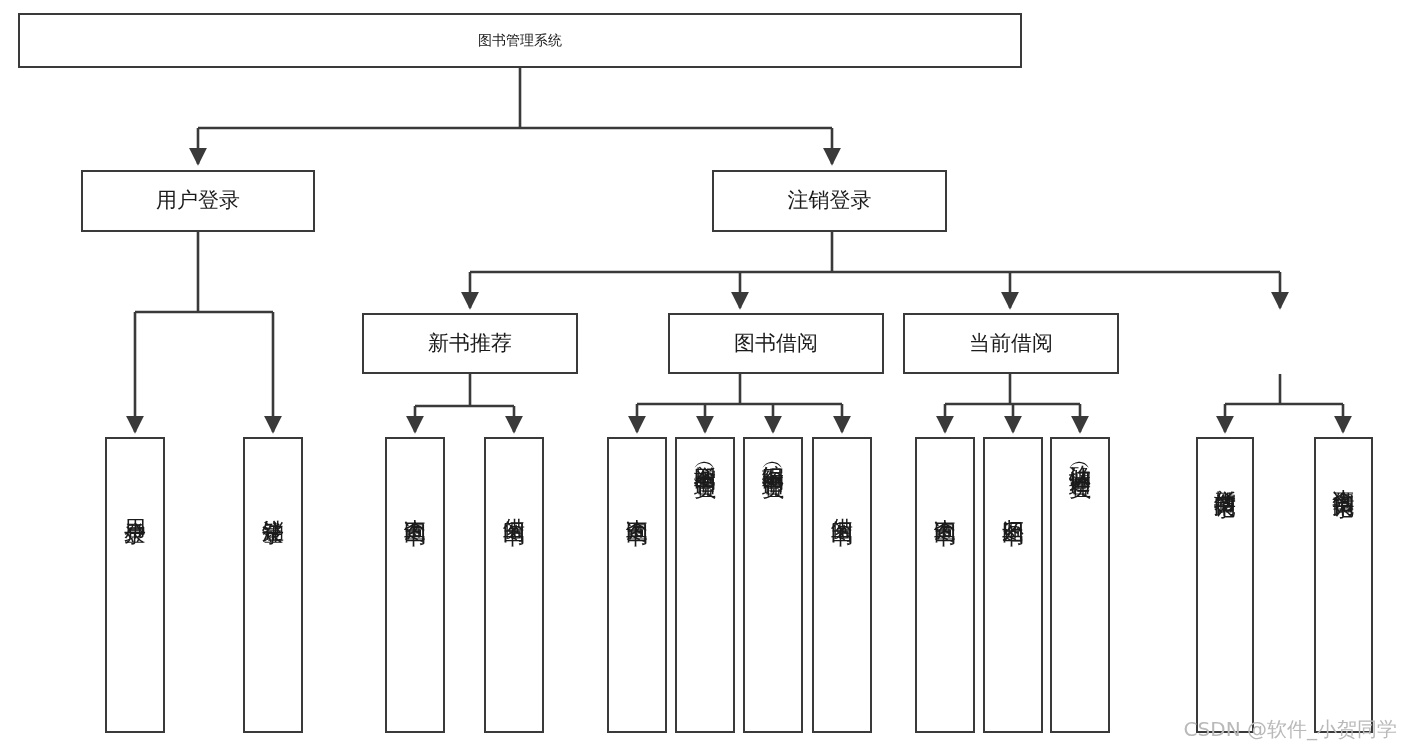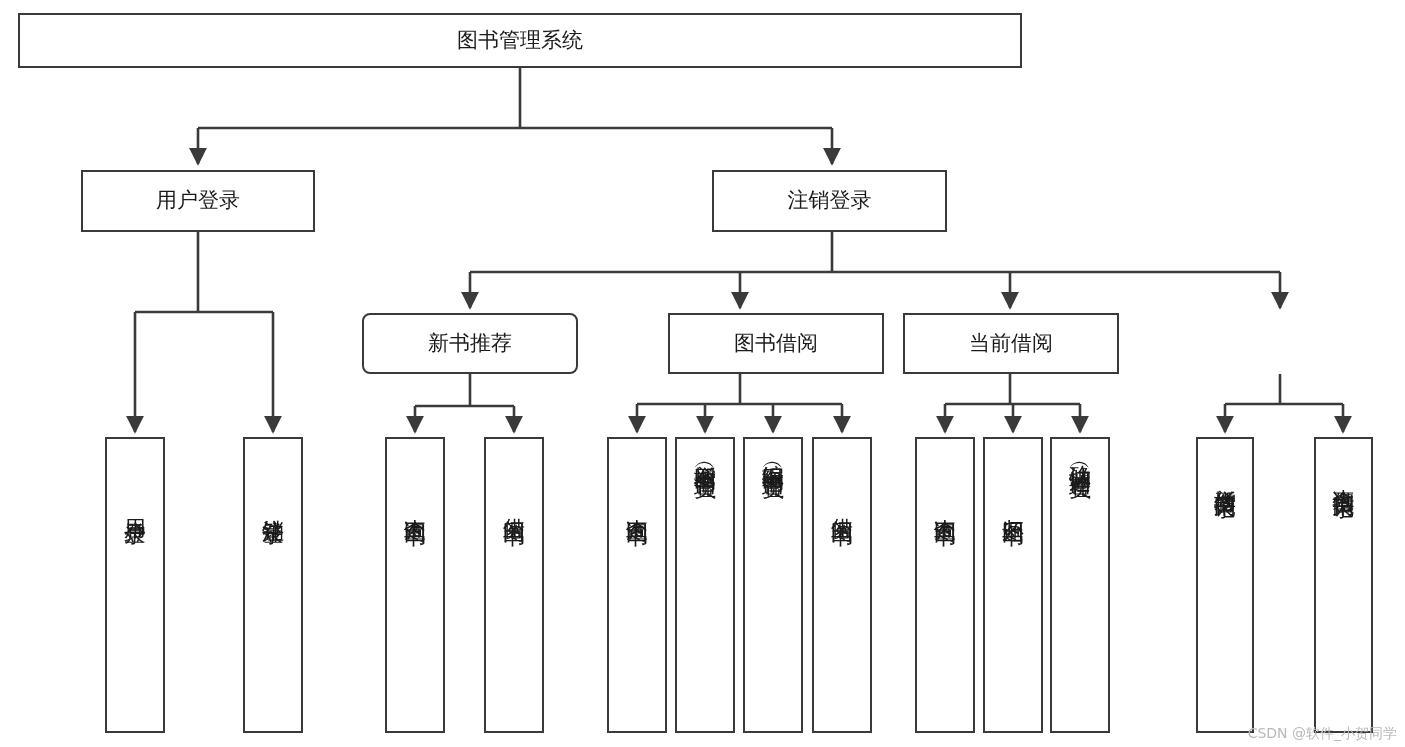--- a/index.html
+++ b/index.html
@@ -40,21 +40,21 @@
   .node-label {
     display: block;
     text-align: center;
     line-height: 1.12;
     white-space: nowrap;
   }
   .node.horizontal .node-label {
     font-size: 21px;
   }
   .node.root .node-label {
-    font-size: 21px;
+    font-size: 14px;
   }
   .node.vertical {
     align-items: flex-start;
     justify-content: center;
     padding-top: 4px;
   }
   .node.vertical .node-label {
     writing-mode: vertical-rl;
     text-orientation: upright;
     font-size: 22px;
@@ -68,21 +68,21 @@
   .node.vertical.tall .node-label {
     margin-top: 4px;
   }
   .node.vertical.upper .node-label {
     margin-top: 28px;
   }
   .watermark {
     position: absolute;
     right: 8px;
     bottom: 4px;
-    font-size: 14px;
+    font-size: 20px;
     color: #b9b9b9;
     white-space: nowrap;
     font-family: "DejaVu Sans", "Liberation Sans", sans-serif;
   }
 </style>
 </head>
 <body>
 
 <div id="diagram-root">
 
@@ -140,21 +140,21 @@
     <span class="node-label">图书管理系统</span>
   </div>
 
   <div class="node horizontal" style="left:81px; top:170px; width:234px; height:62px;">
     <span class="node-label">用户登录</span>
   </div>
   <div class="node horizontal" style="left:712px; top:170px; width:235px; height:62px;">
     <span class="node-label">注销登录</span>
   </div>
 
-  <div class="node horizontal" style="left:362px; top:313px; width:216px; height:61px;border-radius:8px;">
+  <div class="node horizontal" style="left:362px; top:313px; width:216px; height:61px;">
     <span class="node-label">新书推荐</span>
   </div>
   <div class="node horizontal" style="left:668px; top:313px; width:216px; height:61px;">
     <span class="node-label">图书借阅</span>
   </div>
   <div class="node horizontal" style="left:903px; top:313px; width:216px; height:61px;">
     <span class="node-label">当前借阅</span>
   </div>
 
   <div class="node vertical mid" style="left:105px; top:437px; width:60px; height:296px;">

